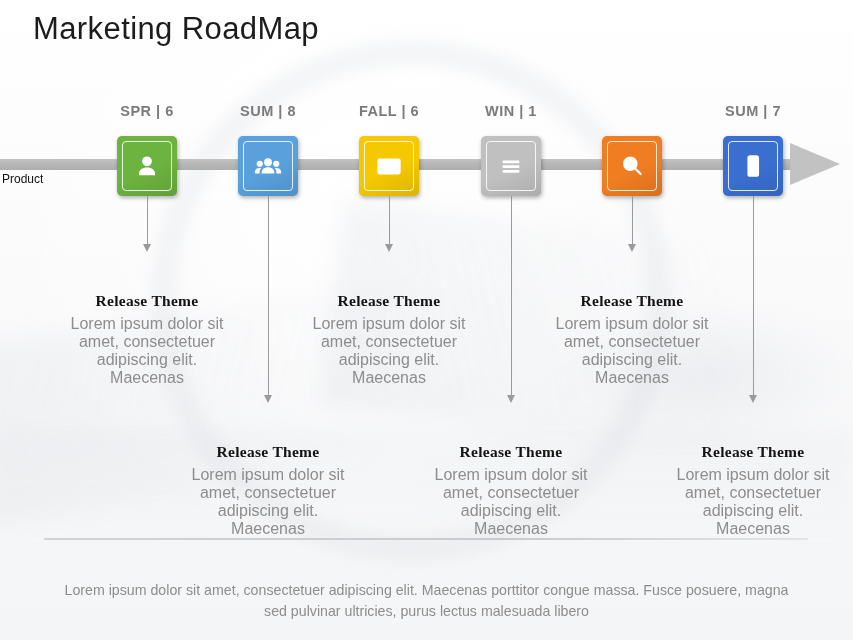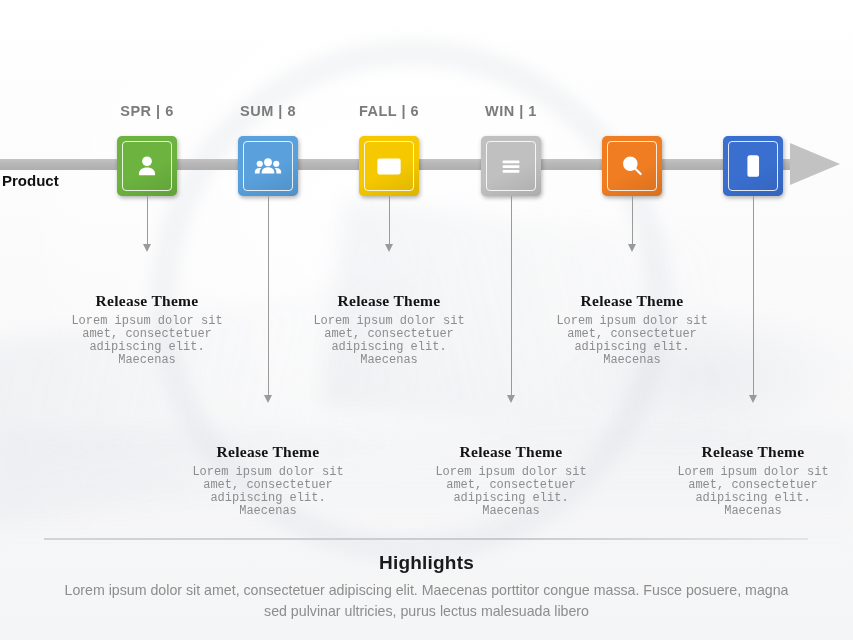--- a/index.html
+++ b/index.html
@@ -110,22 +110,22 @@
     height: 0;
     border-top: 21px solid transparent;
     border-bottom: 21px solid transparent;
     border-left: 50px solid #c2c2c2;
   }
 
   .product-label {
     position: absolute;
     left: 2px;
     top: 172px;
-    font-size: 15px;
-    font-weight: bold;
+    font-size: 12px;
+    font-weight: normal;
     color: #111111;
     white-space: nowrap;
   }
 
   
   .milestone {
     position: absolute;
     top: 0;
     width: 160px;
     margin-left: -80px;
@@ -202,24 +202,23 @@
     font-family: "Liberation Serif", serif;
     font-size: 15.5px;
     font-weight: bold;
     color: #131313;
     letter-spacing: 0.3px;
     margin-bottom: 5px;
     white-space: nowrap;
     margin-top: 32px;
   }
   .card-body {
-    font-size: 12px;
-    line-height: 13px;
+    font-size: 16px;
+    line-height: 18px;
     color: #8d8d8d;
-    font-family: Liberation Mono, monospace;
   }
 
   
   .hl-divider {
     position: absolute;
     left: 44px;
     top: 538px;
     width: 764px;
     height: 2px;
     background: linear-gradient(90deg, #d2d4d7 0%, #c8cacd 60%, #e2e4e6 100%);
@@ -252,20 +251,21 @@
 <div class="slide">
 
   <div class="bg-watermark">
     <div class="wm-arc"></div>
     <div class="wm-band-a"></div>
     <div class="wm-band-b"></div>
     <div class="wm-blob"></div>
     <div class="wm-floor"></div>
   </div>
 
+  <div class="title">Marketing RoadMap</div>
 
   <div class="timeline-bar"></div>
   <div class="timeline-arrow"></div>
   <div class="product-label">Product</div>
 
   <div id="milestones-root">
       <div class="milestone" style="left: 147px;">
         <div class="period-label">SPR | 6</div>
         <div class="tile" style="background: linear-gradient(155deg, rgb(108, 179, 63) 0%, rgb(108, 179, 63) 55%, rgba(0, 0, 0, 0.1) 100%), rgb(108, 179, 63);">
           <div class="tile-inner">
@@ -348,34 +348,34 @@
           </div>
         </div>
         <div class="connector" style="top: 196px; height: 48px;"></div>
         <div class="connector-head" style="top: 244px;"></div>
         <div class="card" style="top: 260px;">
           <div class="card-title">Release Theme</div>
           <div class="card-body">Lorem ipsum dolor sit amet, consectetuer adipiscing elit. Maecenas</div>
         </div>
       </div>
       <div class="milestone" style="left: 753px;">
+        <div class="period-label">SUM | 7</div>
         <div class="tile" style="background: linear-gradient(155deg, rgb(58, 111, 208) 0%, rgb(58, 111, 208) 55%, rgba(0, 0, 0, 0.1) 100%), rgb(58, 111, 208);">
           <div class="tile-inner">
             <svg xmlns="http://www.w3.org/2000/svg" width="30" height="30" viewBox="0 0 32 32" fill="#ffffff" stroke="#ffffff" stroke-width="1.9">
               <rect x="11" y="5.5" width="10.5" height="21" rx="1.8"></rect>
               <path d="M14.3 8.3h3.9" stroke-width="1.3" stroke-linecap="round"></path>
             </svg>
           </div>
         </div>
         <div class="connector" style="top: 196px; height: 199px;"></div>
         <div class="connector-head" style="top: 395px;"></div>
         <div class="card" style="top: 411px;">
           <div class="card-title">Release Theme</div>
           <div class="card-body">Lorem ipsum dolor sit amet, consectetuer adipiscing elit. Maecenas</div>
         </div>
       </div>
     </div>
 
   <div class="hl-divider"></div>
-  <div class="hl-title">Highlights</div>
   <div class="hl-body">Lorem ipsum dolor sit amet, consectetuer adipiscing elit. Maecenas porttitor congue massa. Fusce posuere, magna sed pulvinar ultricies, purus lectus malesuada libero</div>
 
 </div>
 
 </body></html>

